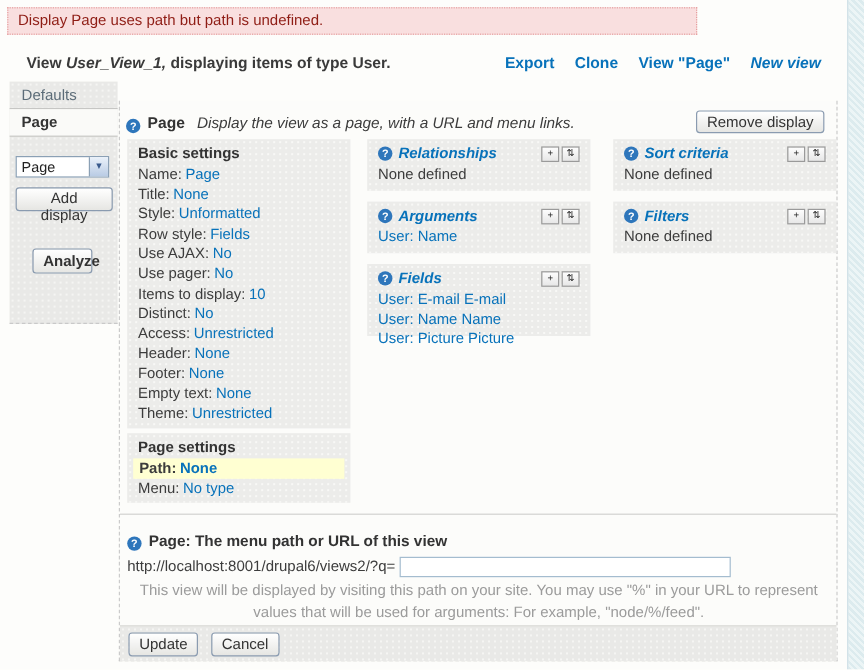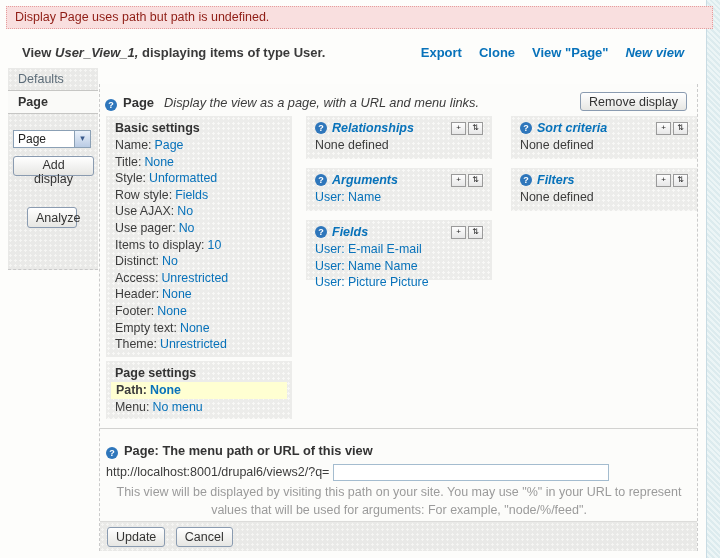--- a/index.html
+++ b/index.html
@@ -9,21 +9,21 @@
     background:#fdfdfb; color:#3c3c3c;
     font-family:"Liberation Sans","DejaVu Sans",sans-serif; font-size:12.5px;
   }
   .bg-right {
     position:absolute; right:0; top:0; width:14px; height:558px;
     background:repeating-linear-gradient(45deg,#dcebee 0 2px,#ecf5f6 2px 4px);
     border-left:1px solid #c8dbe3;
   }
   
   .error {
-    position:absolute; left:6px; top:6px; width:707px; height:23px;
+    position:absolute; left:6px; top:6px; width:575px; height:23px;
     background:#f9dfdf; border:1px dotted #e59d9d; color:#8f1d15;
     line-height:21px; padding-left:8px; font-size:12.5px;
   }
   
   .hdr-title { position:absolute; left:22px; top:45px; font-weight:bold; font-size:13px; color:#3a3a3a; }
   .hdr-title .vn { font-style:italic;text-align:right; }
   .hdr-links { position:absolute; right:36px; top:45px; display:flex; gap:17px; font-weight:bold; font-size:13px; }
   a.lnk { color:#0872ba; text-decoration:none; cursor:pointer; }
   .view-page { color:#3f3f3f; }
   .new-view { color:#f07d00; font-style:italic; }
@@ -46,21 +46,21 @@
   .fake-select .arrow {
     width:16px; height:16px; border-left:1px solid #8ba0b5; text-align:center;
     background:linear-gradient(#eaf1fa,#b9cbe4); font-size:9px; line-height:15px; color:#3a5a8c;
   }
   .btn {
     border:1px solid #8a9bb0; border-radius:3px; color:#333;
     background:linear-gradient(#ffffff,#e6e6e3); font-family:inherit; font-size:12.5px;
     padding:1px 8px; cursor:pointer;
   }
   .add-display { position:absolute; left:5px; top:88px; width:81px; height:20px; }
-  .analyze { position:absolute; left:19px; top:139px; width:50px; height:21px; }
+  .analyze { position:absolute; left:19px; top:139px; width:50px; height:21px;font-weight:bold; }
 
   
   .main {
     position:absolute; left:99px; top:84px; width:599px; height:467px;
     background:#fcfcfa;
     border-left:1px dashed #cbcbcb; border-right:1px dashed #cbcbcb; border-bottom:1px dashed #cbcbcb;
   }
   .help {
     display:inline-block; width:12px; height:12px; border-radius:50%;
     background:#2e76bb; color:#fff; font-size:9px; font-weight:bold; text-align:center;
@@ -170,21 +170,21 @@
       <div class="srow"><span class="lbl">Access:</span><a>Unrestricted</a></div>
       <div class="srow"><span class="lbl">Header:</span><a>None</a></div>
       <div class="srow"><span class="lbl">Footer:</span><a>None</a></div>
       <div class="srow"><span class="lbl">Empty text:</span><a>None</a></div>
       <div class="srow"><span class="lbl">Theme:</span><a>Unrestricted</a></div>
     </div>
 
     <div class="vbox" id="pageset">
       <div class="btitle">Page settings</div>
       <div class="srow hl"><span class="lbl">Path:</span><a>None</a></div>
-      <div class="srow"><span class="lbl">Menu:</span><a>No menu</a></div>
+      <div class="srow"><span class="lbl">Menu:</span><a>No type</a></div>
     </div>
 
     <div class="vbox" id="rel">
       <div class="vbox-head">
         <span class="help">?</span>
         <a class="t">Relationships</a>
         <button class="mini">+</button>
         <button class="mini">⇅</button>
       </div>
       <div class="srow plain">None defined</div>

